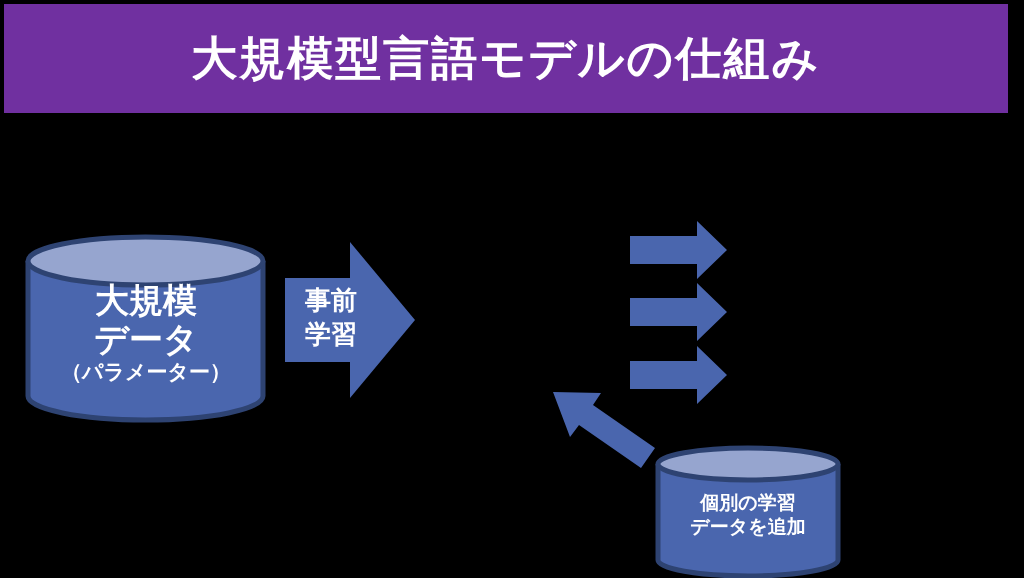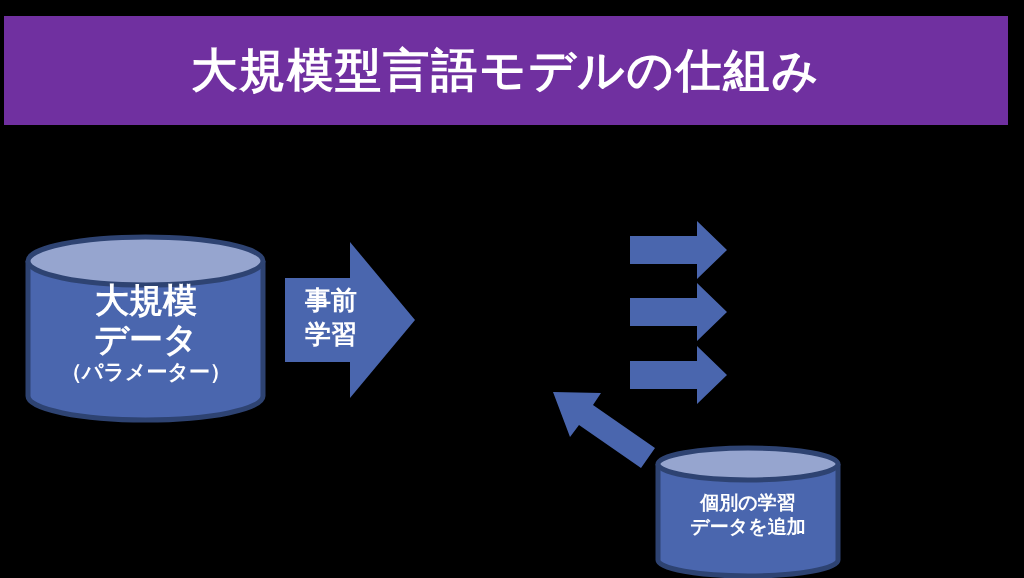--- a/index.html
+++ b/index.html
@@ -11,21 +11,21 @@
   #stage {
     position: relative;
     width: 1024px;
     height: 578px;
     background: #000000;
     overflow: hidden;
   }
   .banner {
     position: absolute;
     left: 4px;
-    top: 16px;
+    top: 4px;
     width: 1004px;
     height: 109px;
     background: #7030A0;
     display: flex;
     align-items: center;
     justify-content: center;
   }
   .banner-title {
     color: #FFFFFF;
     font-size: 46px;

